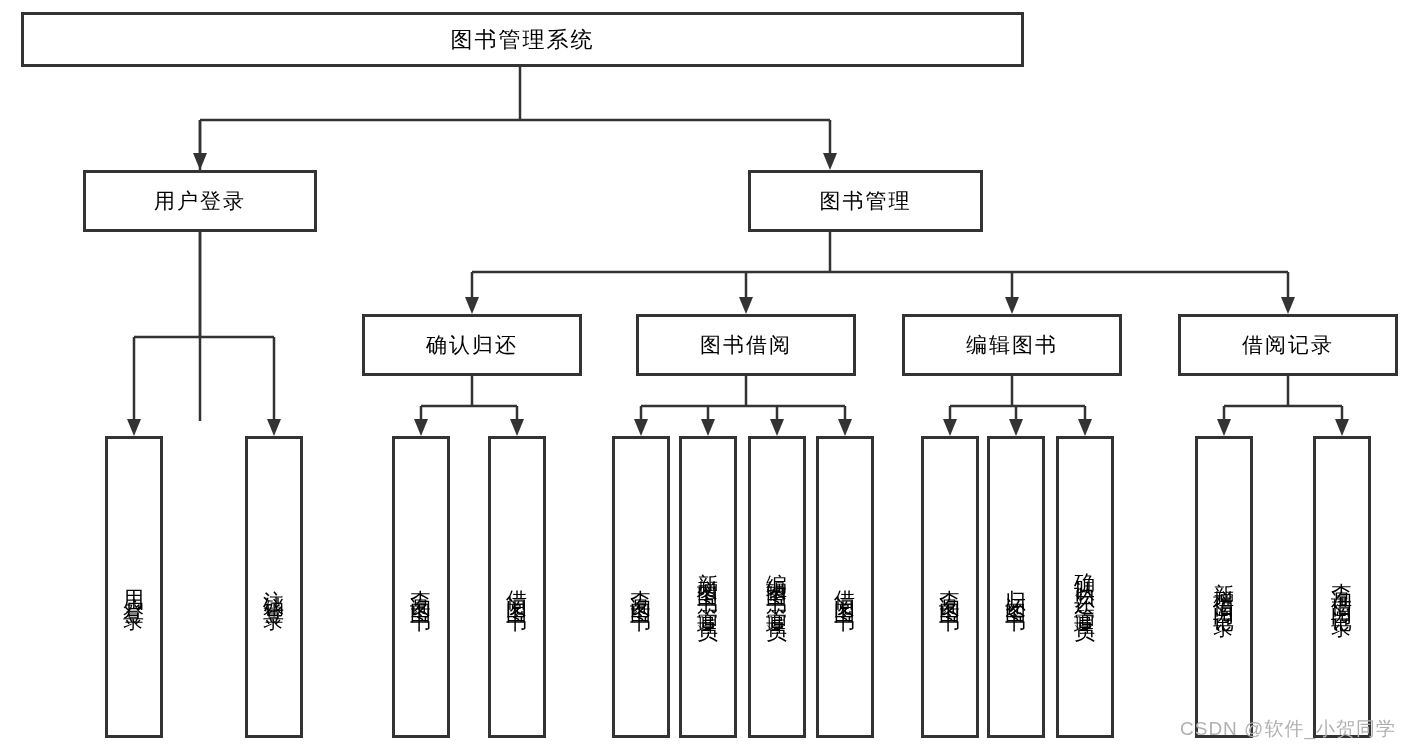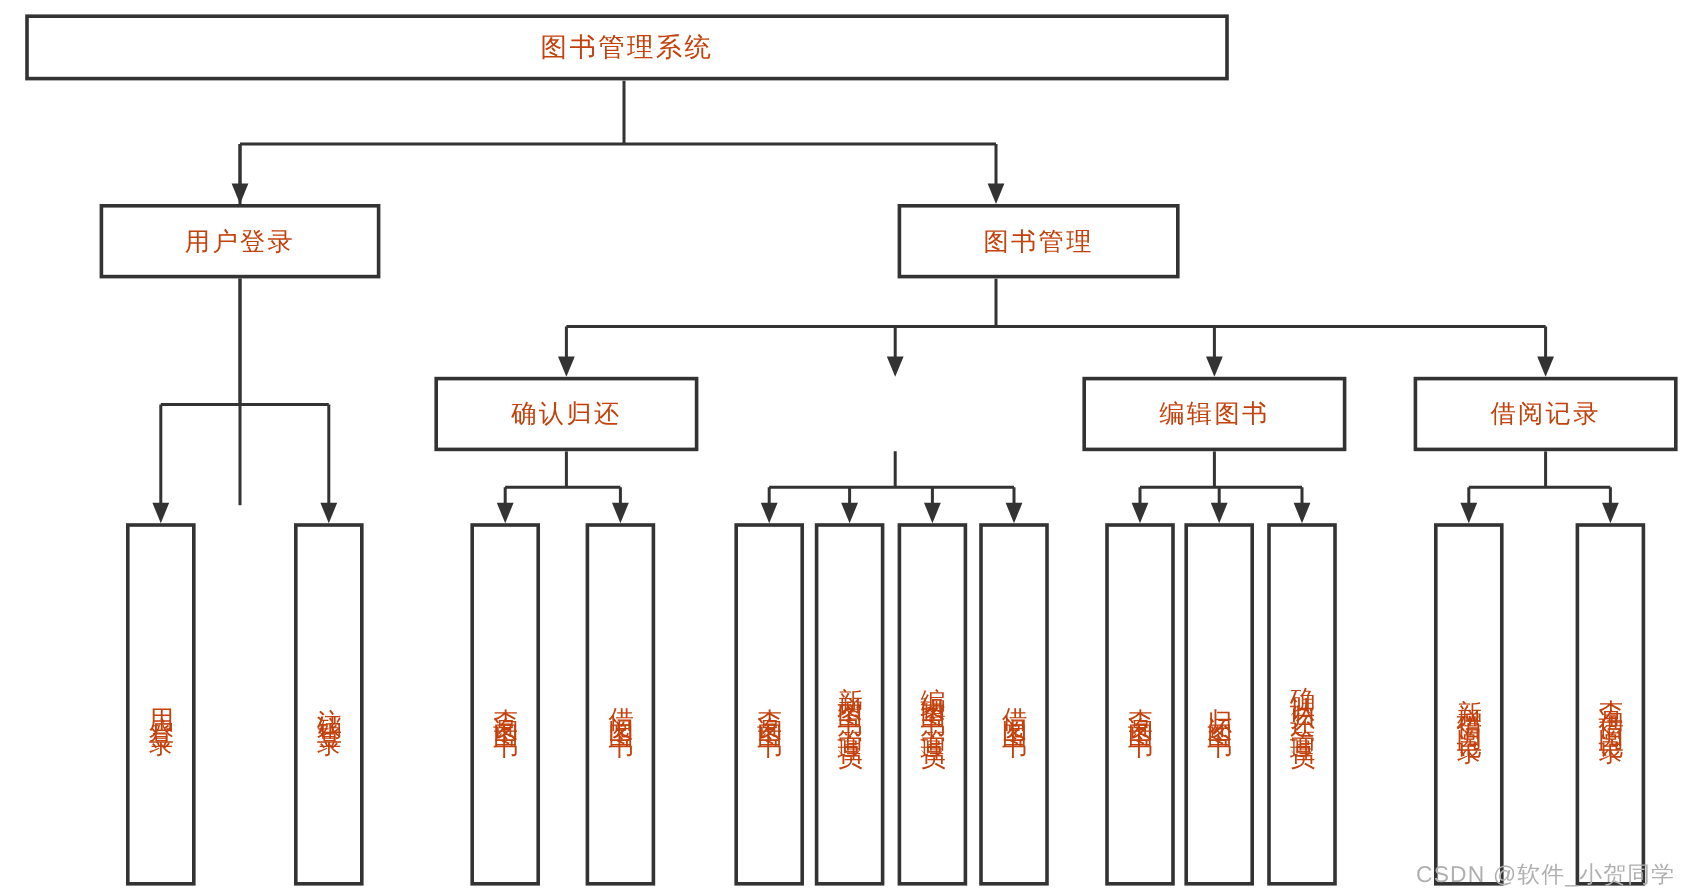--- a/index.html
+++ b/index.html
@@ -22,21 +22,21 @@
     pointer-events: none;
   }
   .box {
     position: absolute;
     box-sizing: border-box;
     border: 3px solid #333333;
     background: #ffffff;
     display: flex;
     align-items: center;
     justify-content: center;
-    color: #c2410c;
+    color: #000000;
     text-align: center;
   }
   .box.h {
     font-size: 21px;
     letter-spacing: 2px;
   }
   .box.root-box {
     font-size: 22px;
     letter-spacing: 2px;
   }
@@ -104,20 +104,21 @@
       <polygon points="1335,419 1349,419 1342,436"></polygon>
     </g>
   </svg>
 
   <div class="box h root-box" style="left:21px; top:12px; width:1003px; height:55px">图书管理系统</div>
 
   <div class="box h" style="left:83px; top:170px; width:234px; height:62px">用户登录</div>
   <div class="box h" style="left:748px; top:170px; width:235px; height:62px">图书管理</div>
 
   <div class="box h" style="left:362px; top:314px; width:220px; height:62px">确认归还</div>
+  <div class="box h" style="left:636px; top:314px; width:220px; height:62px">图书借阅</div>
   <div class="box h" style="left:902px; top:314px; width:220px; height:62px">编辑图书</div>
   <div class="box h" style="left:1178px; top:314px; width:220px; height:62px">借阅记录</div>
 
   <div class="box v" style="left:105px; top:436px; width:58px; height:302px">用户登录</div>
   <div class="box v" style="left:245px; top:436px; width:58px; height:302px">注销登录</div>
 
   <div class="box v" style="left:392px; top:436px; width:58px; height:302px">查询图书</div>
   <div class="box v" style="left:488px; top:436px; width:58px; height:302px">借阅图书</div>
 
   <div class="box v" style="left:612px; top:436px; width:58px; height:302px">查询图书</div>

